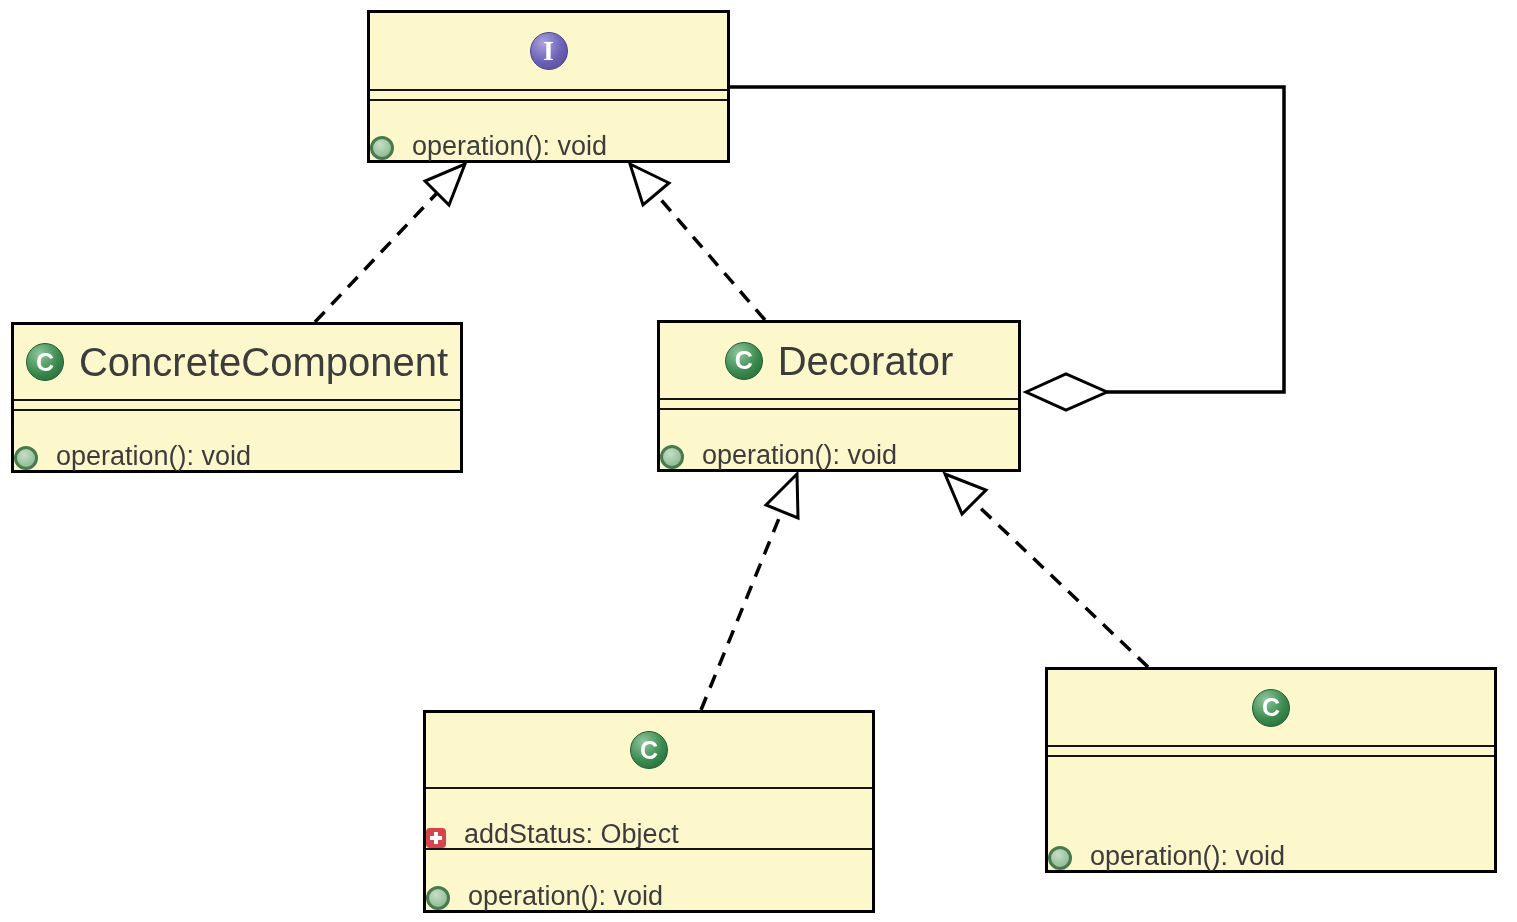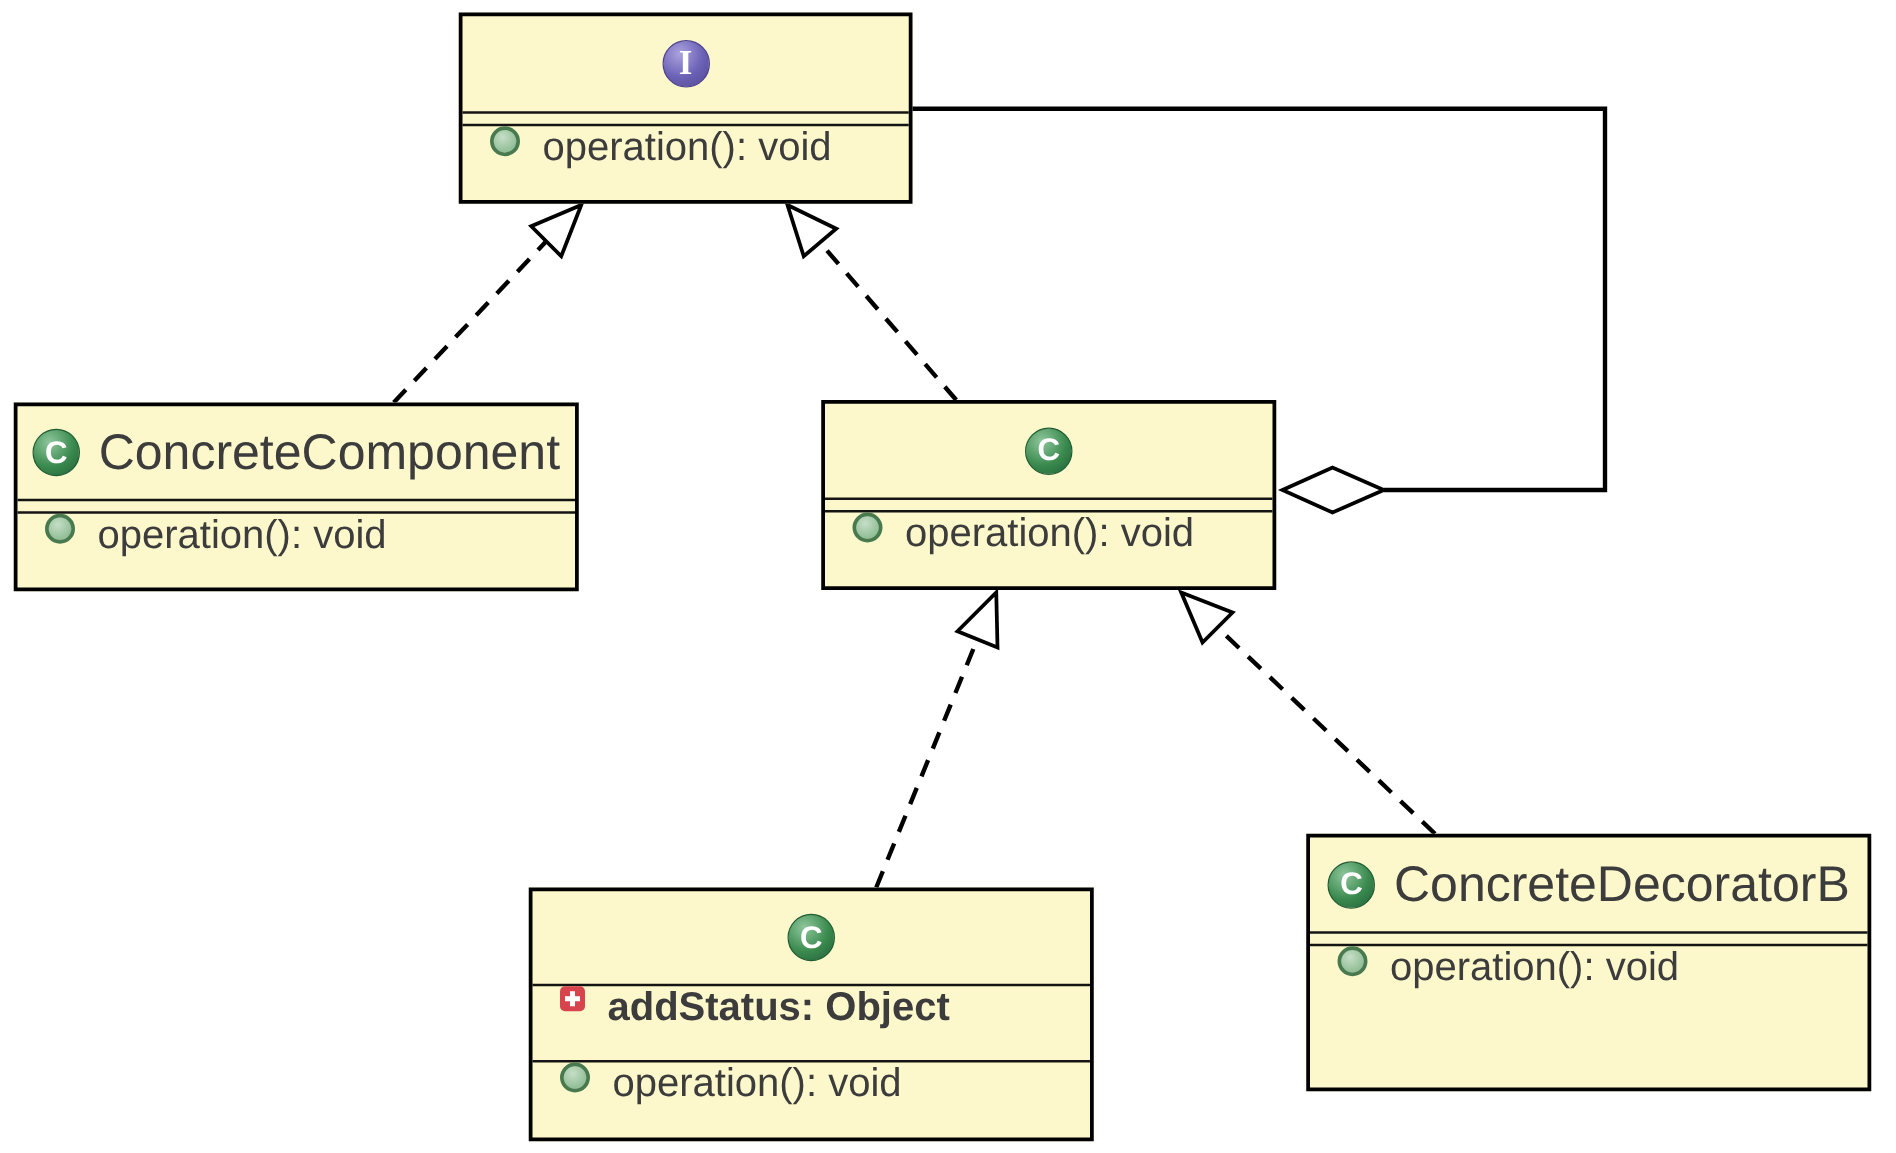--- a/index.html
+++ b/index.html
@@ -15,22 +15,22 @@
     display:flex;flex-direction:column;
   }
   .title{
     display:flex;align-items:center;justify-content:center;gap:15px;
     font-size:40px;line-height:1;white-space:nowrap;
   }
   .sep{height:0;border-top:2px solid #141414;}
   .strip{flex:0 0 8px;}
   .members{display:flex;flex-direction:column;flex:1;}
   .member{
-    display:flex;align-items:flex-start;gap:18px;padding-left:22px;
-    font-size:32px;line-height:1;flex:1;white-space:nowrap;
+    display:flex;align-items:flex-end;gap:18px;
+    font-size:27px;line-height:1;flex:1;white-space:nowrap;
   }
 
   .kind-icon{
     width:36px;height:36px;border-radius:50%;flex:0 0 36px;
     display:flex;align-items:center;justify-content:center;
   }
   .kind-icon.interface{
     background:radial-gradient(circle at 35% 28%, #ABA2DE 0%, #7succ 0%, #6A60B5 55%, #554A92 100%);
     background:radial-gradient(circle at 35% 28%, #ABA2DE 0%, #6A60B5 55%, #554A92 100%);
     border:1px solid #4c4390;
@@ -110,60 +110,60 @@
         <span>operation(): void</span>
       </div>
     </div>
   </div>
 
   <div class="uml-box" style="left:657px;top:320px;width:364px;height:152px;">
     <div class="title" style="flex:0 0 75px;">
       <span class="kind-icon class">
         <span class="letter">C</span>
       </span>
+      <span>Decorator</span>
     </div>
     <div class="sep"></div>
     <div class="strip"></div>
     <div class="sep"></div>
     <div class="members">
       <div class="member">
         <span class="method-icon"></span>
         <span>operation(): void</span>
       </div>
     </div>
   </div>
 
   <div class="uml-box" style="left:423px;top:710px;width:452px;height:203px;">
     <div class="title" style="flex:0 0 74px;">
       <span class="kind-icon class">
         <span class="letter">C</span>
       </span>
     </div>
     <div class="sep"></div>
-    <div class="members" style="flex:0 0 59px;font-weight:bold;">
+    <div class="members" style="flex:0 0 59px;">
       <div class="member">
         <span class="field-icon"></span>
         <span>addStatus: Object</span>
       </div>
     </div>
     <div class="sep"></div>
     <div class="members">
       <div class="member">
         <span class="method-icon"></span>
         <span>operation(): void</span>
       </div>
     </div>
   </div>
 
   <div class="uml-box" style="left:1045px;top:667px;width:452px;height:206px;">
     <div class="title" style="flex:0 0 75px;">
       <span class="kind-icon class">
         <span class="letter">C</span>
       </span>
-      <span>ConcreteDecoratorB</span>
     </div>
     <div class="sep"></div>
     <div class="strip"></div>
     <div class="sep"></div>
     <div class="members">
       <div class="member">
         <span class="method-icon"></span>
         <span>operation(): void</span>
       </div>
     </div>

